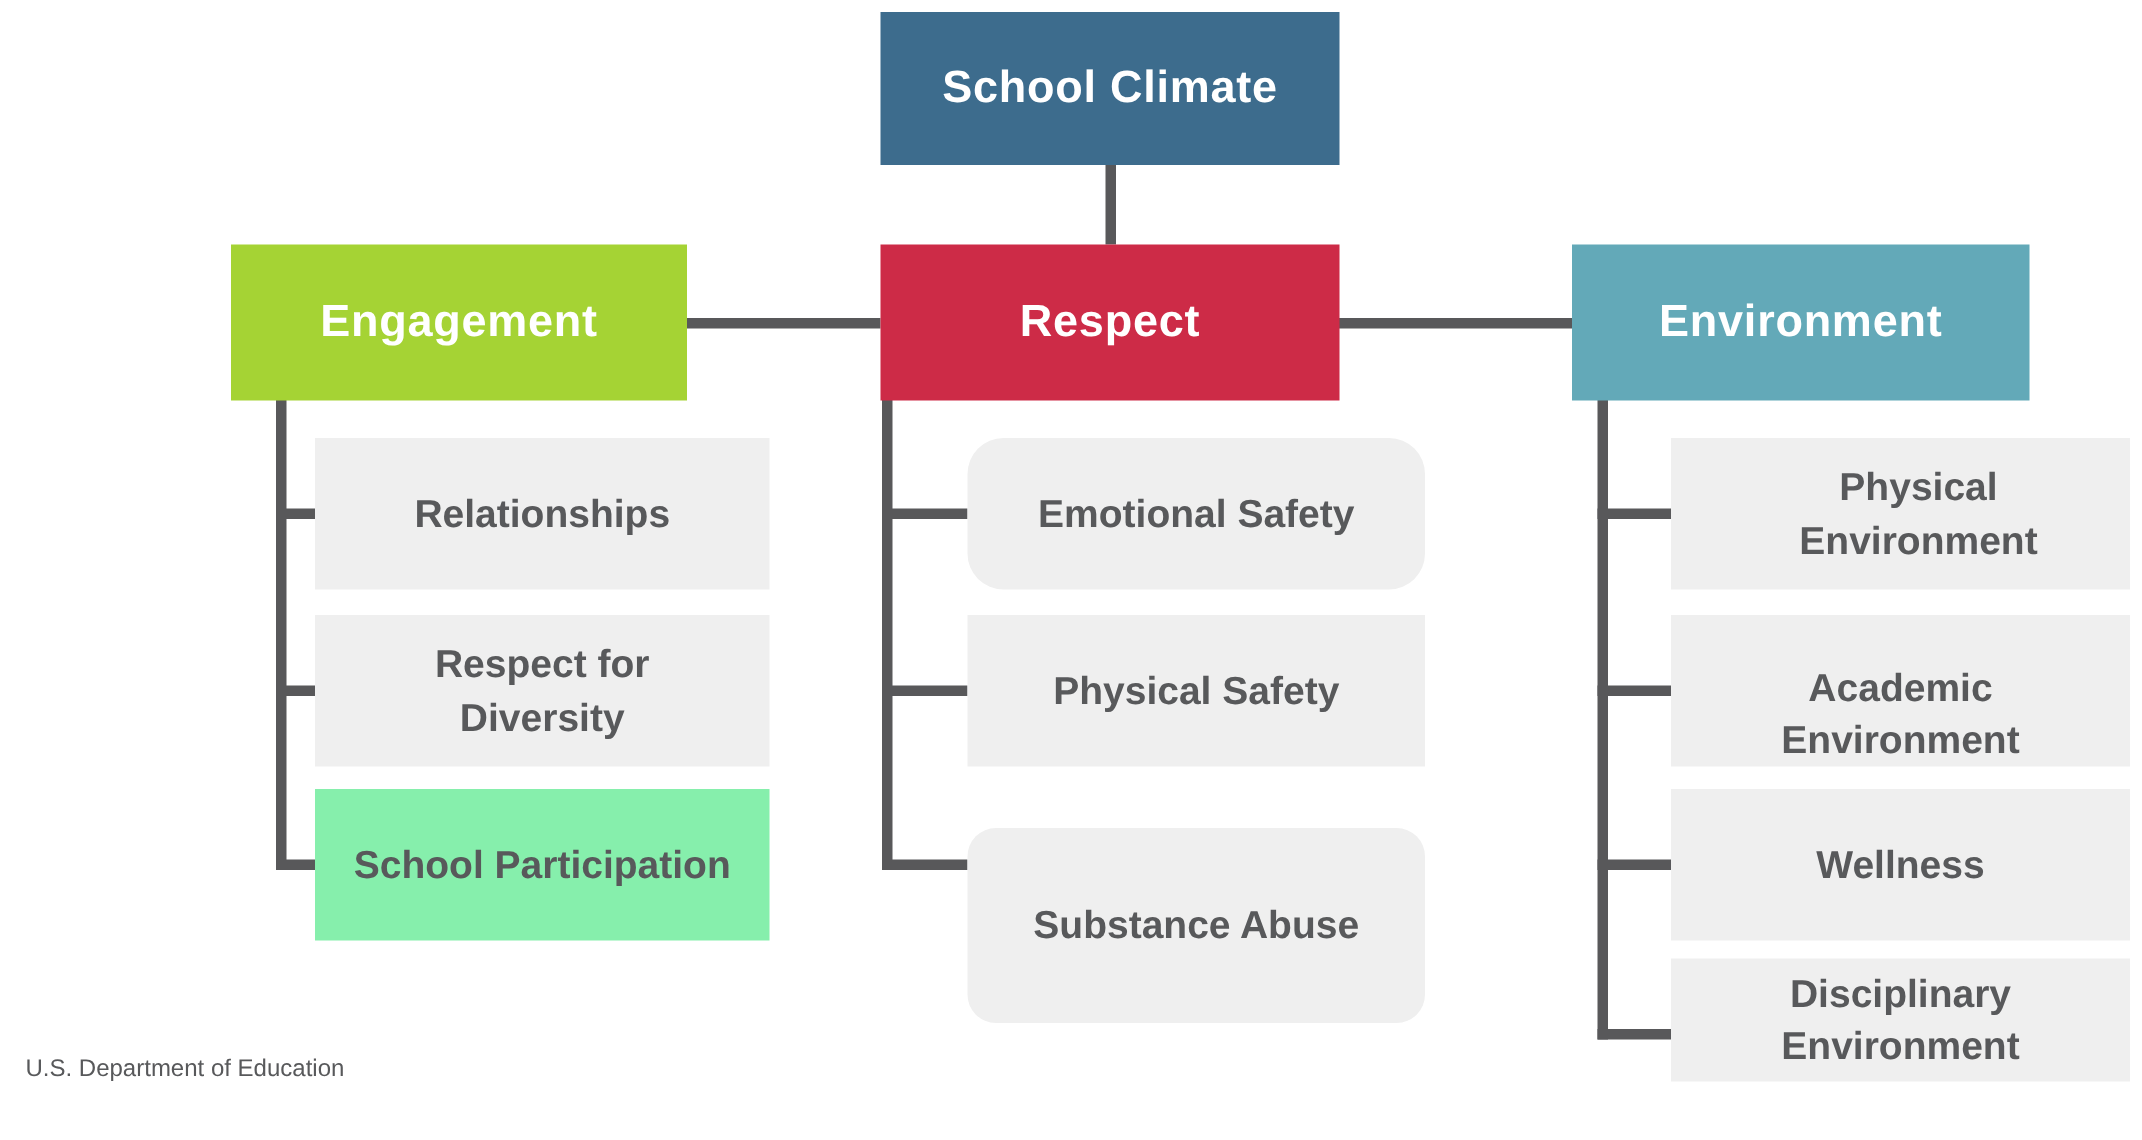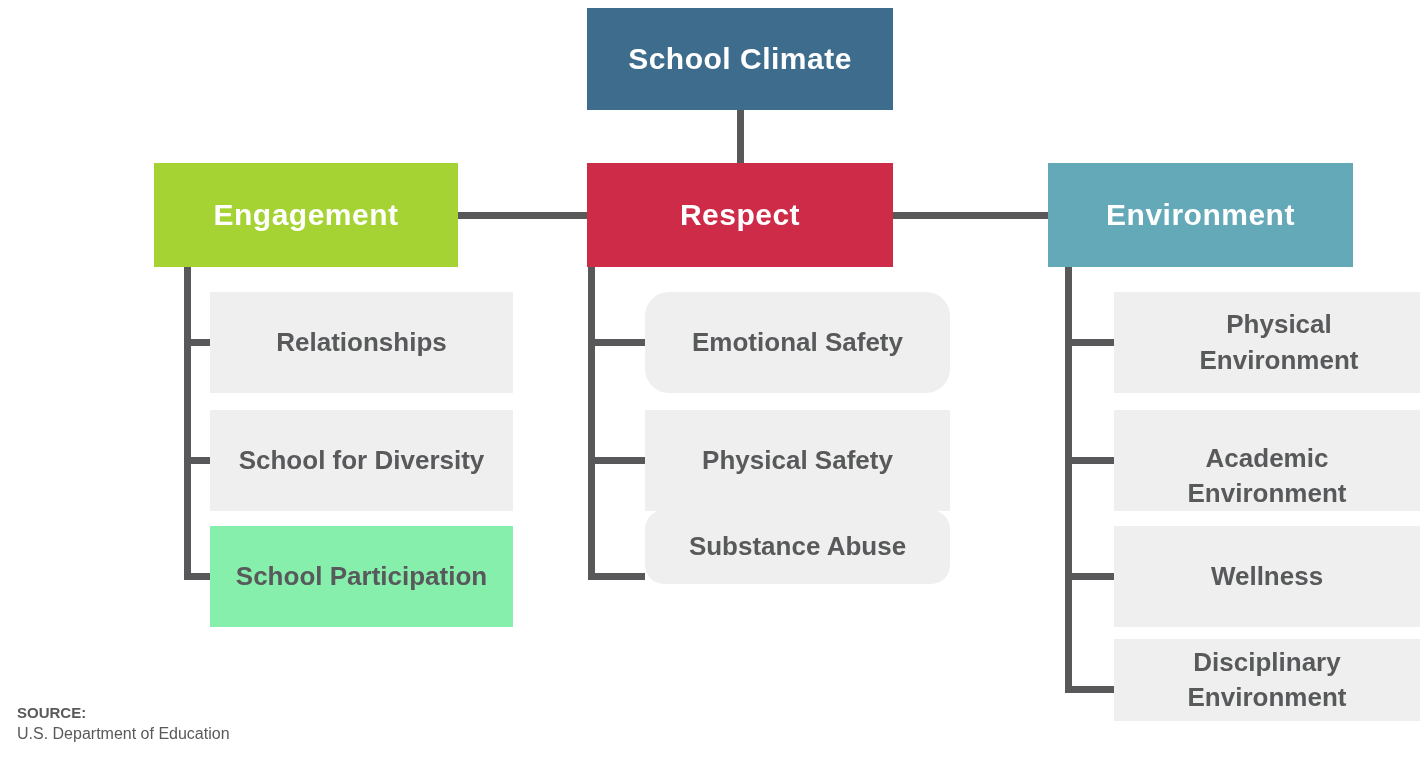--- a/index.html
+++ b/index.html
@@ -82,52 +82,51 @@
   </div>
 
   <div id="branch-layer">
       <div class="node header-node" style="left: 154px; top: 163px; width: 304px; height: 104px; background: rgb(165, 211, 52);">
         <span>Engagement</span>
       </div>
       <div class="node child-node" style="left: 210px; top: 292px; width: 303px; height: 101px; background: rgb(239, 239, 239); color: rgb(88, 89, 91);">
         <span>Relationships</span>
       </div>
       <div class="node child-node" style="left: 210px; top: 410px; width: 303px; height: 101px; background: rgb(239, 239, 239); color: rgb(88, 89, 91);">
-        <span>School for Diversity</span>
+        <span>Respect for Diversity</span>
       </div>
       <div class="node child-node" style="left: 210px; top: 526px; width: 303px; height: 101px; background: #86efac; color: rgb(88, 89, 91);">
         <span>School Participation</span>
       </div>
       <div class="node header-node" style="left: 587px; top: 163px; width: 306px; height: 104px; background: rgb(205, 43, 71);">
         <span>Respect</span>
       </div>
       <div class="node child-node" style="left: 645px; top: 292px; width: 305px; height: 101px; background: rgb(239, 239, 239); color: rgb(88, 89, 91); border-radius: 24px;">
         <span>Emotional Safety</span>
       </div>
       <div class="node child-node" style="left: 645px; top: 410px; width: 305px; height: 101px; background: rgb(239, 239, 239); color: rgb(88, 89, 91);">
         <span>Physical Safety</span>
       </div>
-      <div class="node child-node" style="left: 645px; top: 510px; width: 305px; height: 74px; background: rgb(239, 239, 239); color: rgb(88, 89, 91); border-radius: 19px;">
+      <div class="node child-node" style="left: 645px; top: 552px; width: 305px; height: 130px; background: rgb(239, 239, 239); color: rgb(88, 89, 91); border-radius: 19px;">
         <span>Substance Abuse</span>
       </div>
       <div class="node header-node" style="left: 1048px; top: 163px; width: 305px; height: 104px; background: rgb(99, 169, 184);">
         <span>Environment</span>
       </div>
       <div class="node child-node" style="left: 1114px; top: 292px; width: 306px; height: 101px; background: rgb(239, 239, 239); color: rgb(88, 89, 91); padding-left: 48px;">
         <span>Physical Environment</span>
       </div>
       <div class="node child-node" style="left: 1114px; top: 410px; width: 306px; height: 101px; background: rgb(239, 239, 239); color: rgb(88, 89, 91); align-items: flex-end;">
         <span>Academic Environment</span>
       </div>
       <div class="node child-node" style="left: 1114px; top: 526px; width: 306px; height: 101px; background: rgb(239, 239, 239); color: rgb(88, 89, 91);">
         <span>Wellness</span>
       </div>
       <div class="node child-node" style="left: 1114px; top: 639px; width: 306px; height: 82px; background: rgb(239, 239, 239); color: rgb(88, 89, 91);">
         <span>Disciplinary Environment</span>
       </div>
     </div>
 
   <div class="source-note" style="color: rgb(88, 89, 91);">
-    <div class="source-label">SOURCE:</div>
     <div class="source-text">U.S. Department of Education</div>
   </div>
 
 </div>
 
 </body></html>

